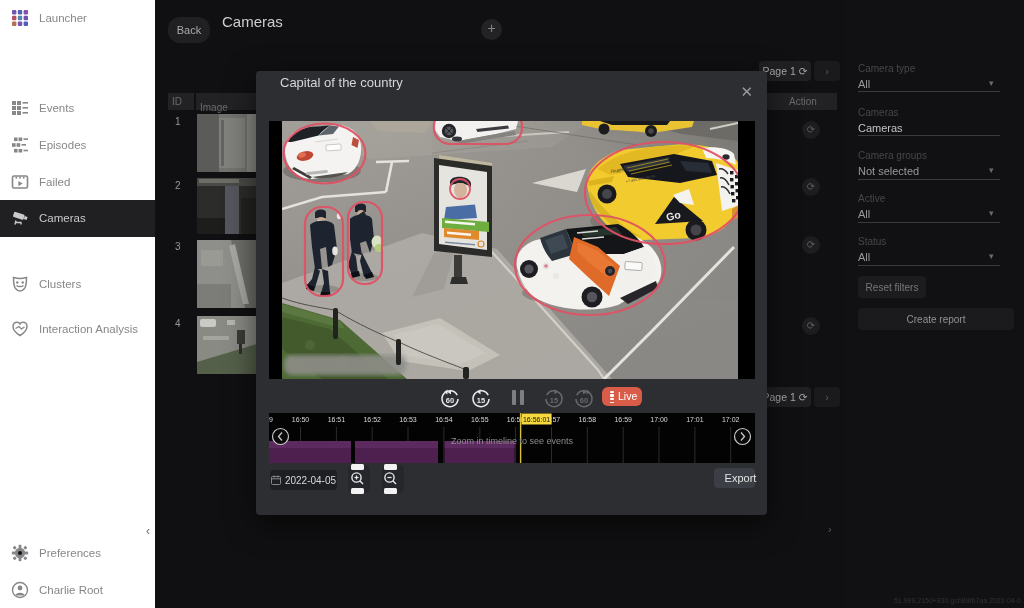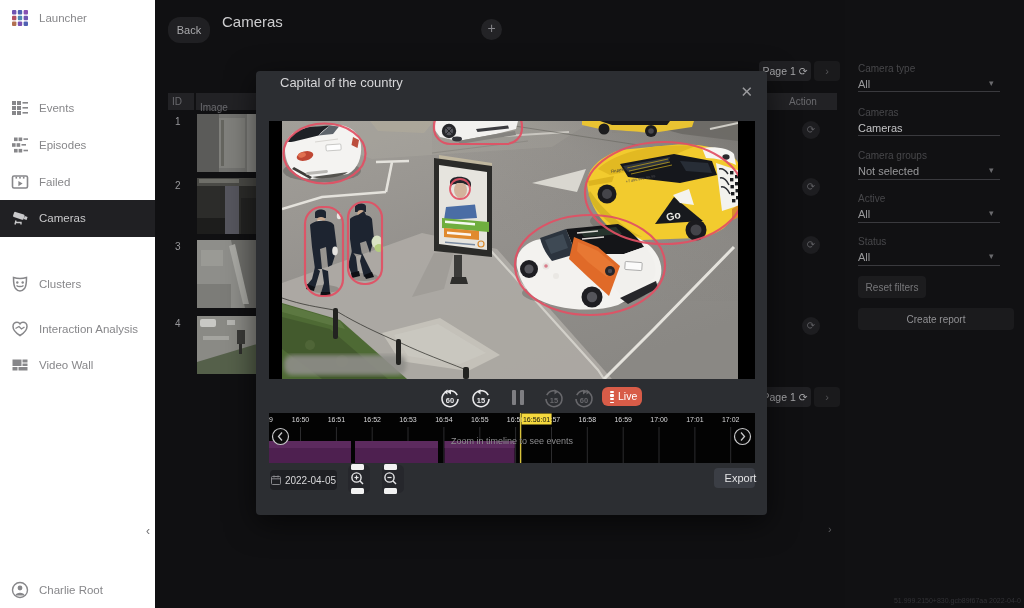--- a/index.html
+++ b/index.html
@@ -109,29 +109,36 @@
     </svg>
     <div class="lb">Clusters</div>
   </div>
   <div class="sitem" style="top:311px;">
     <svg class="ic" viewBox="0 0 18 18">
       <path d="M9 15.5 C9 15.5 2 11 2 6.4 C2 3.8 3.9 2.2 6 2.2 C7.3 2.2 8.4 2.9 9 3.9 C9.6 2.9 10.7 2.2 12 2.2 C14.1 2.2 16 3.8 16 6.4 C16 11 9 15.5 9 15.5 Z" fill="none" stroke="#87878a" stroke-width="1.5"></path>
       <path d="M4.5 8.5 L8 6.5 L10.5 9 L13.5 7" stroke="#87878a" stroke-width="1.3" fill="none"></path>
     </svg>
     <div class="lb">Interaction Analysis</div>
   </div>
-  <div class="sitem" style="top:347px;">
-    <svg class="ic" viewBox="0 0 18 18" fill="#87878a">
-      <rect x="1.5" y="3.5" width="9" height="6.5"></rect>
-          <rect x="11.5" y="3.5" width="5" height="3"></rect>
-          <rect x="11.5" y="7.5" width="5" height="2.5"></rect>
-          <rect x="1.5" y="11" width="5" height="3.5"></rect>
-          <rect x="7.5" y="11" width="9" height="3.5"></rect>
-    </svg>
-    <div class="lb">Video Wall</div>
+  <div class="sitem" style="top:535px;">
+    <svg class="ic" viewBox="0 0 18 18">
+      <g fill="#87878a">
+            <circle cx="9" cy="9" r="5.2"></circle>
+      <rect x="7.6" y="0.8" width="2.8" height="3.4" rx="0.8"></rect>
+            <rect x="7.6" y="13.8" width="2.8" height="3.4" rx="0.8"></rect>
+      <rect x="0.8" y="7.6" width="3.4" height="2.8" rx="0.8"></rect>
+            <rect x="13.8" y="7.6" width="3.4" height="2.8" rx="0.8"></rect>
+      <rect x="2.2" y="2.2" width="3" height="3" rx="0.8" transform="rotate(45 3.7 3.7)"></rect>
+      <rect x="12.8" y="12.8" width="3" height="3" rx="0.8" transform="rotate(45 14.3 14.3)"></rect>
+      <rect x="12.8" y="2.2" width="3" height="3" rx="0.8" transform="rotate(-45 14.3 3.7)"></rect>
+      <rect x="2.2" y="12.8" width="3" height="3" rx="0.8" transform="rotate(-45 3.7 14.3)"></rect>
+          </g>
+      <circle cx="9" cy="9" r="2.1" fill="#121214"></circle>
+    </svg>
+    <div class="lb">Preferences</div>
   </div>
   <div class="sitem" style="top:572px;">
     <svg class="ic" viewBox="0 0 18 18">
       <circle cx="9" cy="9" r="7.5" fill="none" stroke="#87878a" stroke-width="1.4"></circle>
       <circle cx="9" cy="7" r="2.4" fill="#87878a"></circle>
           <path d="M4.5 14.5 C4.5 10.8 13.5 10.8 13.5 14.5" fill="#87878a"></path>
     </svg>
     <div class="lb">Charlie Root</div>
   </div>
   <div style="position:absolute;left:146px;top:524px;color:#6f6f72;font-size:12px;">‹</div>

